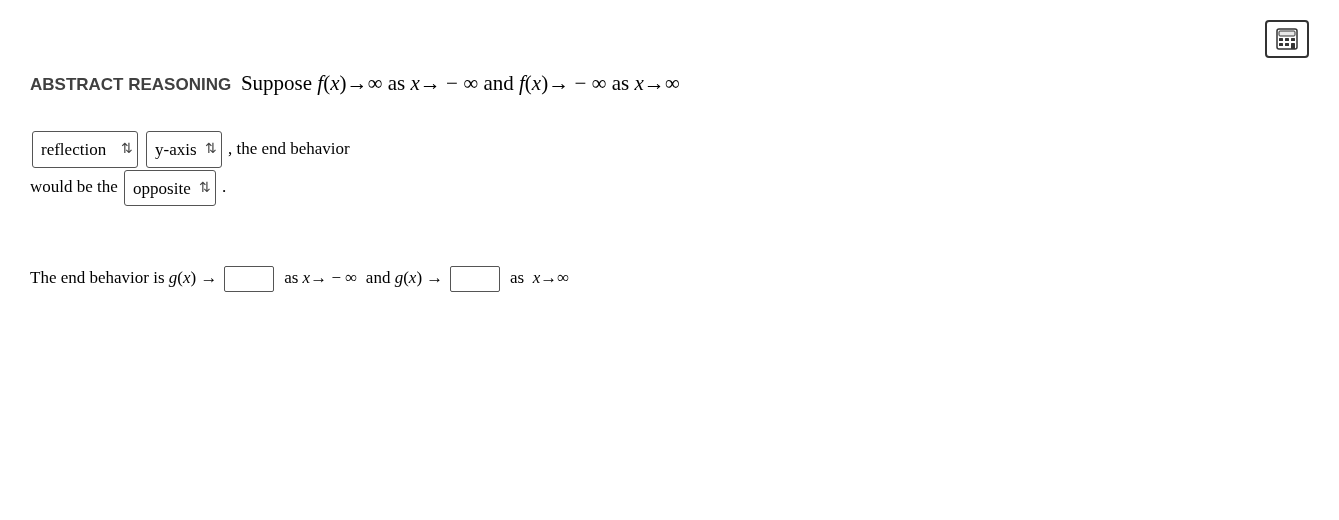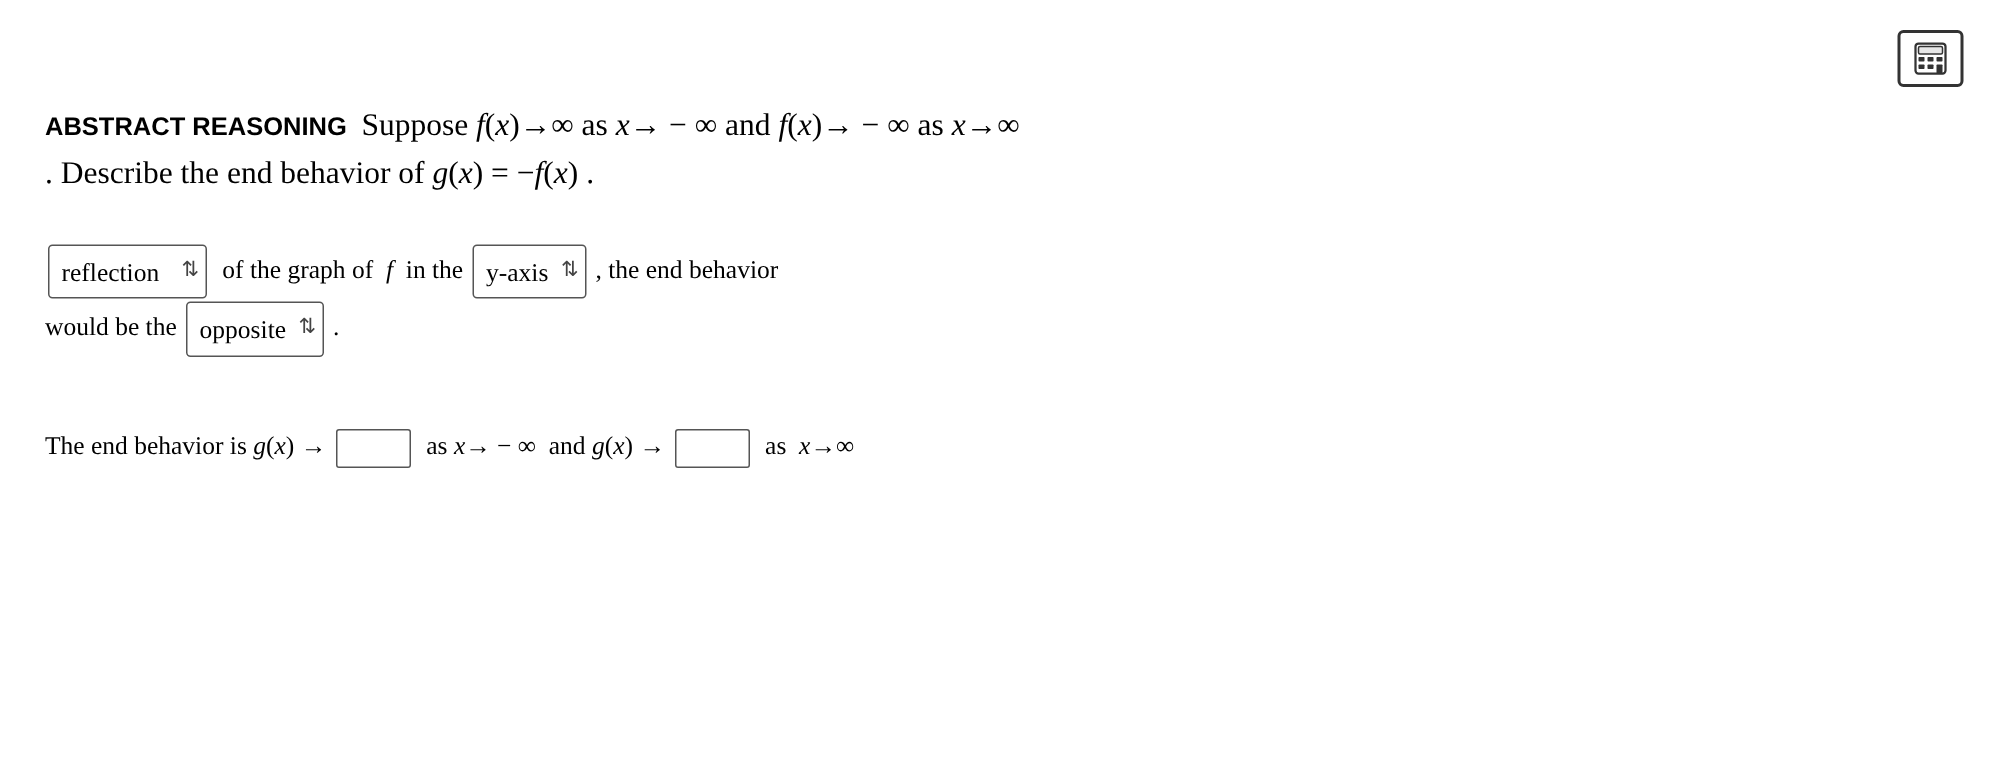--- a/index.html
+++ b/index.html
@@ -39,21 +39,21 @@
     .icon-btn svg {
       width: 24px;
       height: 22px;
     }
 
     .abstract-section {
       margin-bottom: 30px;
     }
 
     .abstract-label {
-      color: #000000;
+      color: #404040;
       font-weight: bold;
       font-family: Arial, sans-serif;
       font-size: 17px;
     }
 
     .problem-text {
       font-family: Georgia, serif;
       font-size: 21px;
       line-height: 1.5;
     }
@@ -114,21 +114,21 @@
       border: none;
       outline: none;
       font-family: Georgia, serif;
       font-size: 17px;
       background: transparent;
       width: 36px;
       text-align: center;
     }
 
     .end-behavior-section {
-      margin-top: 48px;
+      margin-top: 60px;
       font-family: Georgia, serif;
       font-size: 17px;
     }
 
     .period {
       font-style: normal;
     }
   </style>
 </head>
 <body>
@@ -147,38 +147,34 @@
     </svg>
   </div>
 </div>
 
 <div class="abstract-section">
   <span class="abstract-label">ABSTRACT REASONING</span>
   <span class="problem-text">
     &nbsp;Suppose <span class="math">f</span>(<span class="math">x</span>)→∞ as <span class="math">x</span>→ − ∞ and <span class="math">f</span>(<span class="math">x</span>)→ − ∞ as <span class="math">x</span>→∞
   </span>
   <br>
-  <span class="problem-text">
-    . Describe the end behavior of <span class="math">g</span>(<span class="math">x</span>) = −<span class="math">f</span>(<span class="math">x</span>) .
-  </span>
 </div>
 
 <div class="answer-section">
   <div>
 
     <span class="inline-select-wrap">
       <select>
         <option value="reflection" selected="">reflection</option>
         <option value="translation">translation</option>
         <option value="dilation">dilation</option>
       </select>
       <span class="chevron-icon">⇅</span>
     </span>
 
-    <span>&nbsp;of the graph of &nbsp;<span class="math">f</span>&nbsp; in the</span>
 
     <span class="inline-select-wrap">
       <select>
         <option value="y-axis" selected="">y-axis</option>
         <option value="x-axis">x-axis</option>
         <option value="origin">origin</option>
       </select>
       <span class="chevron-icon">⇅</span>
     </span>
 

